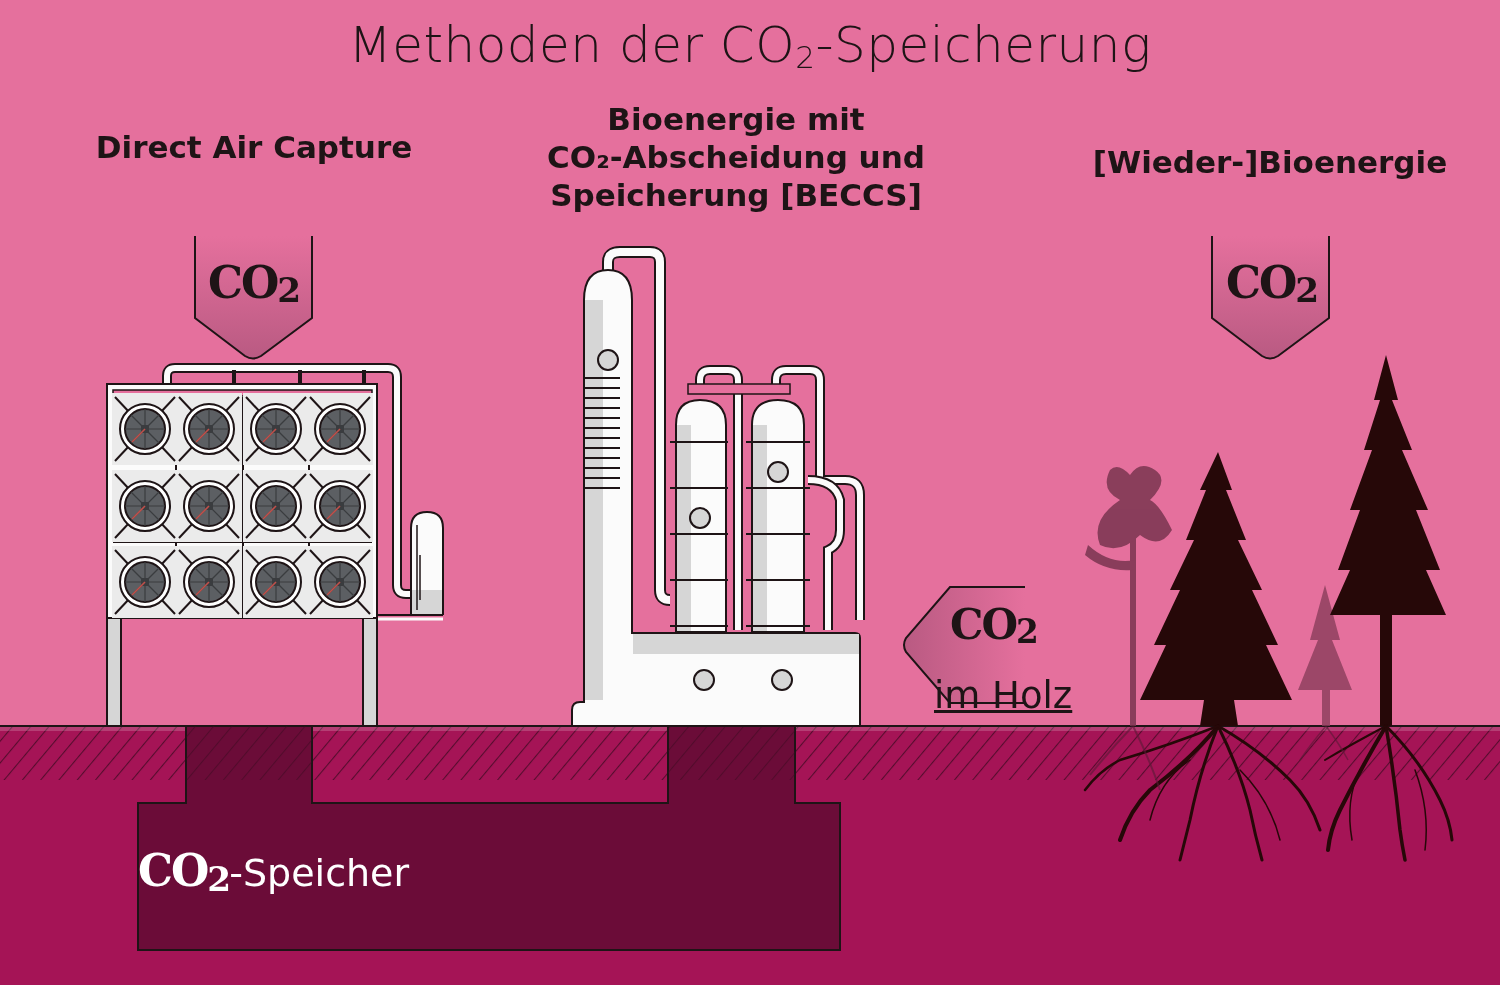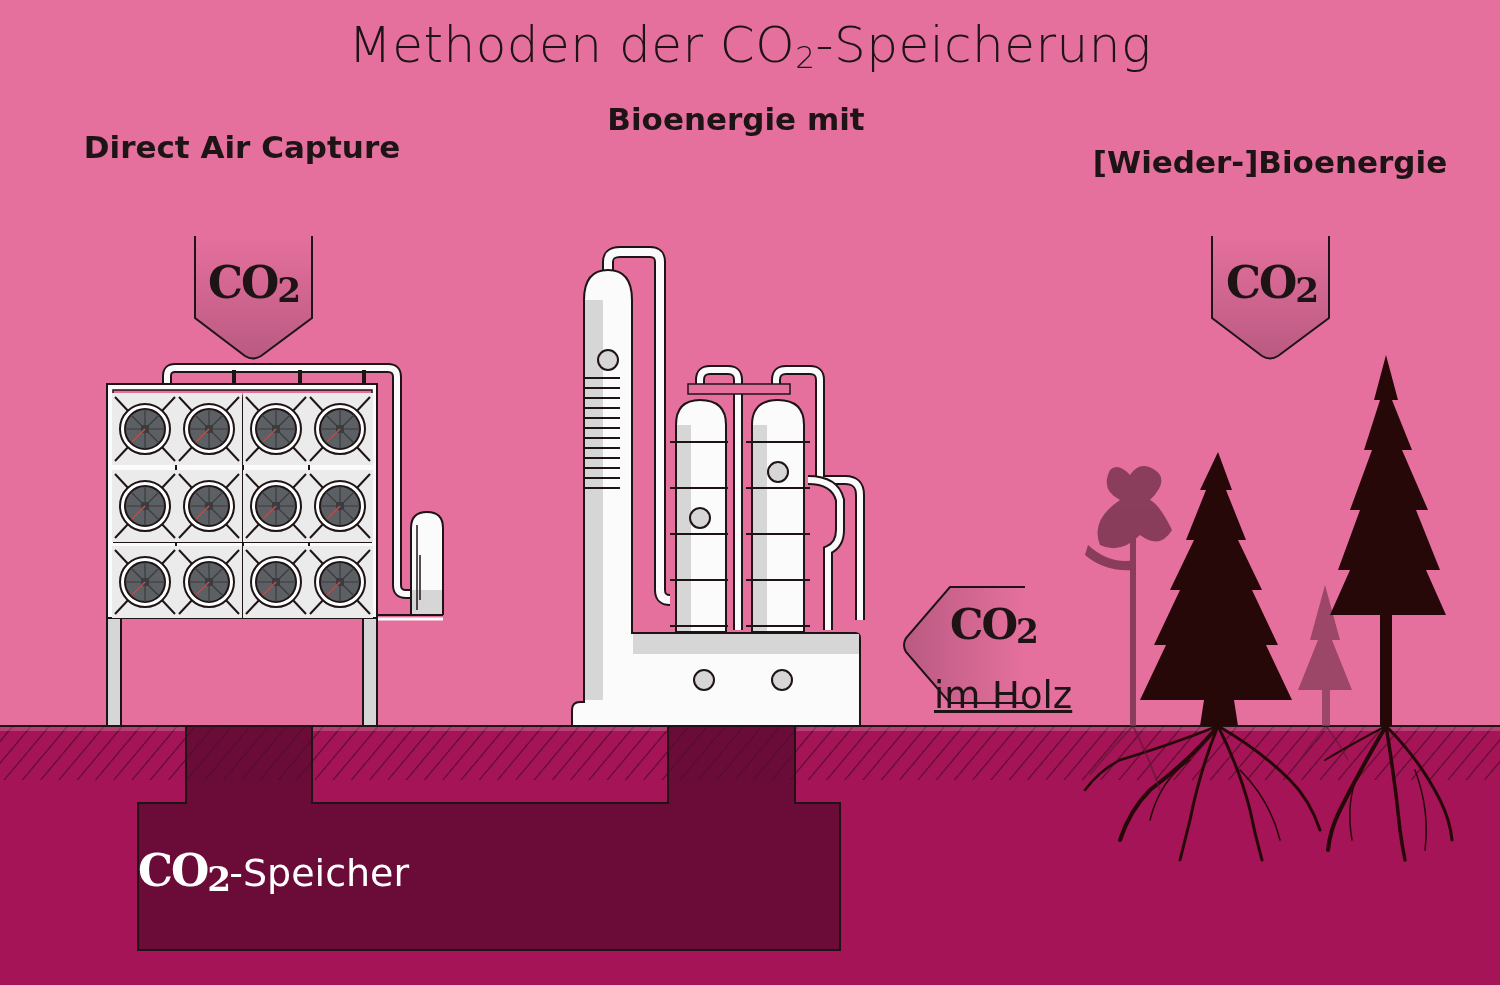--- a/index.html
+++ b/index.html
@@ -3,21 +3,21 @@
 <meta charset="utf-8">
 <style>
   html, body { margin: 0; padding: 0; }
   body { width: 1500px; height: 985px; overflow: hidden; background: #e5709d; font-family: "Liberation Sans", "DejaVu Sans", sans-serif; }
   #stage { position: relative; width: 1500px; height: 972px; background: #d946ef; border-radius: 29px; }
   #art { position: absolute; left: 0; top: 0; width: 1500px; height: 985px; }
   .title { position: absolute; left: 0; top: 16px; width: 1500px; text-align: center; font-family: "DejaVu Sans", sans-serif; font-weight: 200; font-size: 50px; color: #1e1416; letter-spacing: 0.5px; }
   .title sub, .hdr sub { font-size: 0.62em; vertical-align: -0.18em; }
   .hdr { position: absolute; text-align: center; font-family: "DejaVu Sans", sans-serif; font-weight: bold; font-size: 31px; line-height: 38px; color: #1e1416; }
   .hdr span { display: block; }
-  #hdr-dac { left: 72px; top: 128px; width: 340px; }
+  #hdr-dac { left: 84px; top: 128px; width: 340px; }
   #hdr-beccs { left: 536px; top: 100px; width: 400px; }
   #hdr-aff { left: 1080px; top: 143px; width: 380px; }
   .co2 { position: absolute; font-family: "DejaVu Serif", serif; font-weight: bold; font-size: 44px; color: #1e1416; letter-spacing: -2px; }
   .co2 sub { font-size: 0.78em; vertical-align: -0.12em; }
   #co2-dac { left: 208px; top: 257px; }
   #co2-aff { left: 1226px; top: 257px; }
   #co2-wood { left: 950px; top: 600px; font-size: 42px; }
   #wood-text { position: absolute; left: 934px; top: 674px; font-family: "DejaVu Sans", sans-serif; font-size: 37px; color: #1e1416; text-decoration: underline; }
   #storage-label { position: absolute; left: 138px; top: 845px; width: 702px; color: #ffffff; }
   #storage-label .co2w { font-family: "DejaVu Serif", serif; font-weight: bold; font-size: 44px; letter-spacing: -2px; }
@@ -232,20 +232,22 @@
     </g>
   </svg>
 
   <div class="title"><span>Methoden der CO</span><sub>2</sub><span>-Speicherung</span></div>
 
   <div class="hdr" id="hdr-dac">
     <span>Direct Air Capture</span>
   </div>
   <div class="hdr" id="hdr-beccs">
     <span>Bioenergie mit</span>
+    <span>CO₂-Abscheidung und</span>
+    <span>Speicherung [BECCS]</span>
   </div>
   <div class="hdr" id="hdr-aff">
     <span>[Wieder-]Bioenergie</span>
   </div>
 
   <div class="co2" id="co2-dac"><span>CO</span><sub>2</sub></div>
   <div class="co2" id="co2-aff"><span>CO</span><sub>2</sub></div>
   <div class="co2" id="co2-wood"><span>CO</span><sub>2</sub></div>
   <div id="wood-text">im Holz</div>
 

